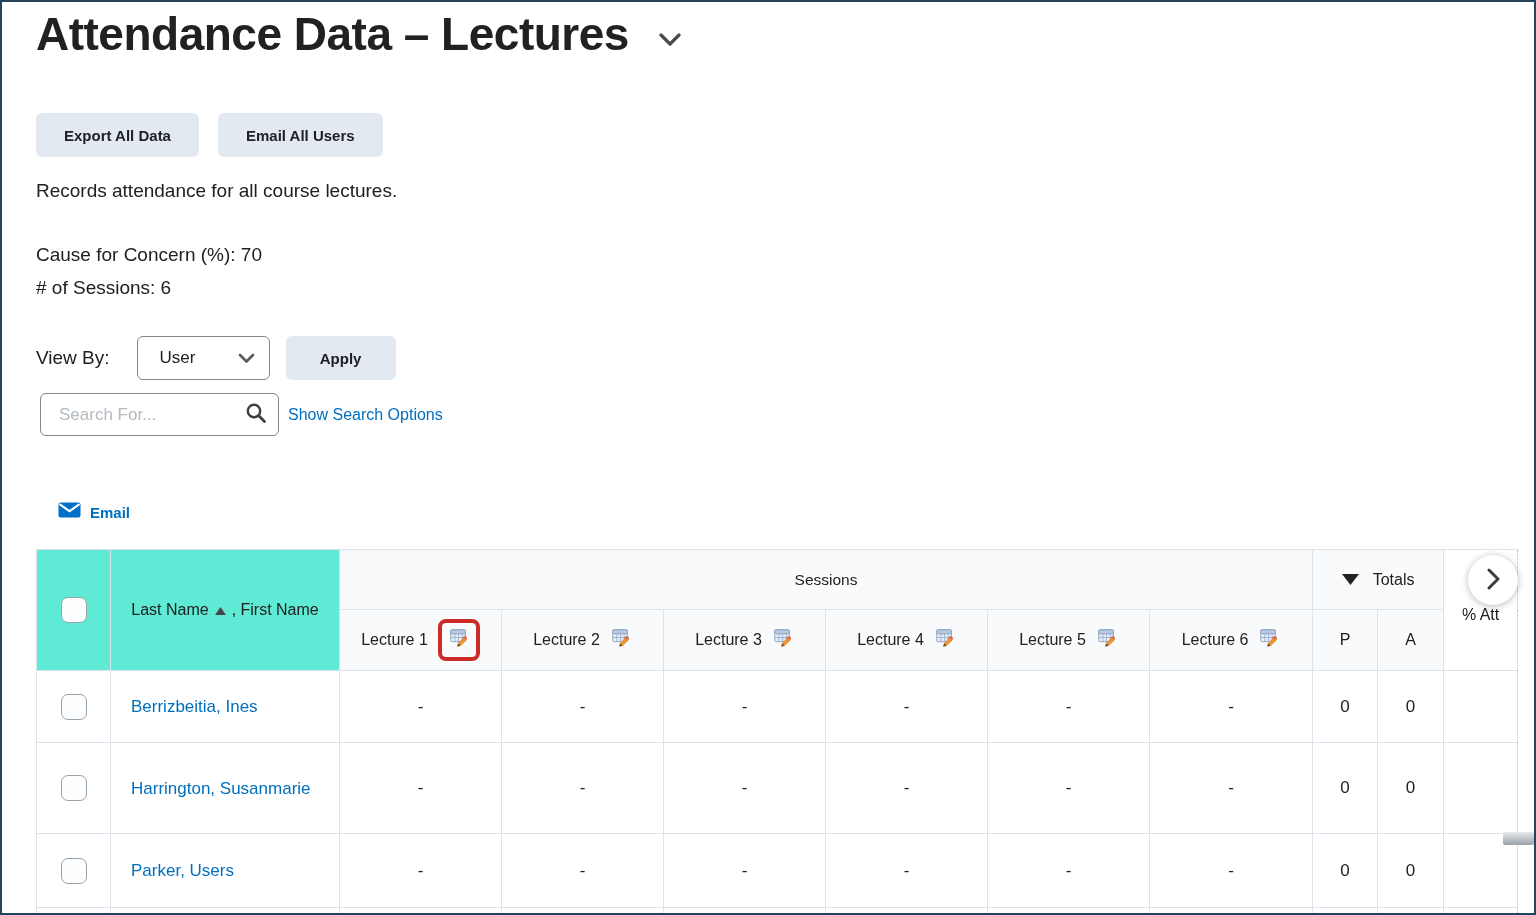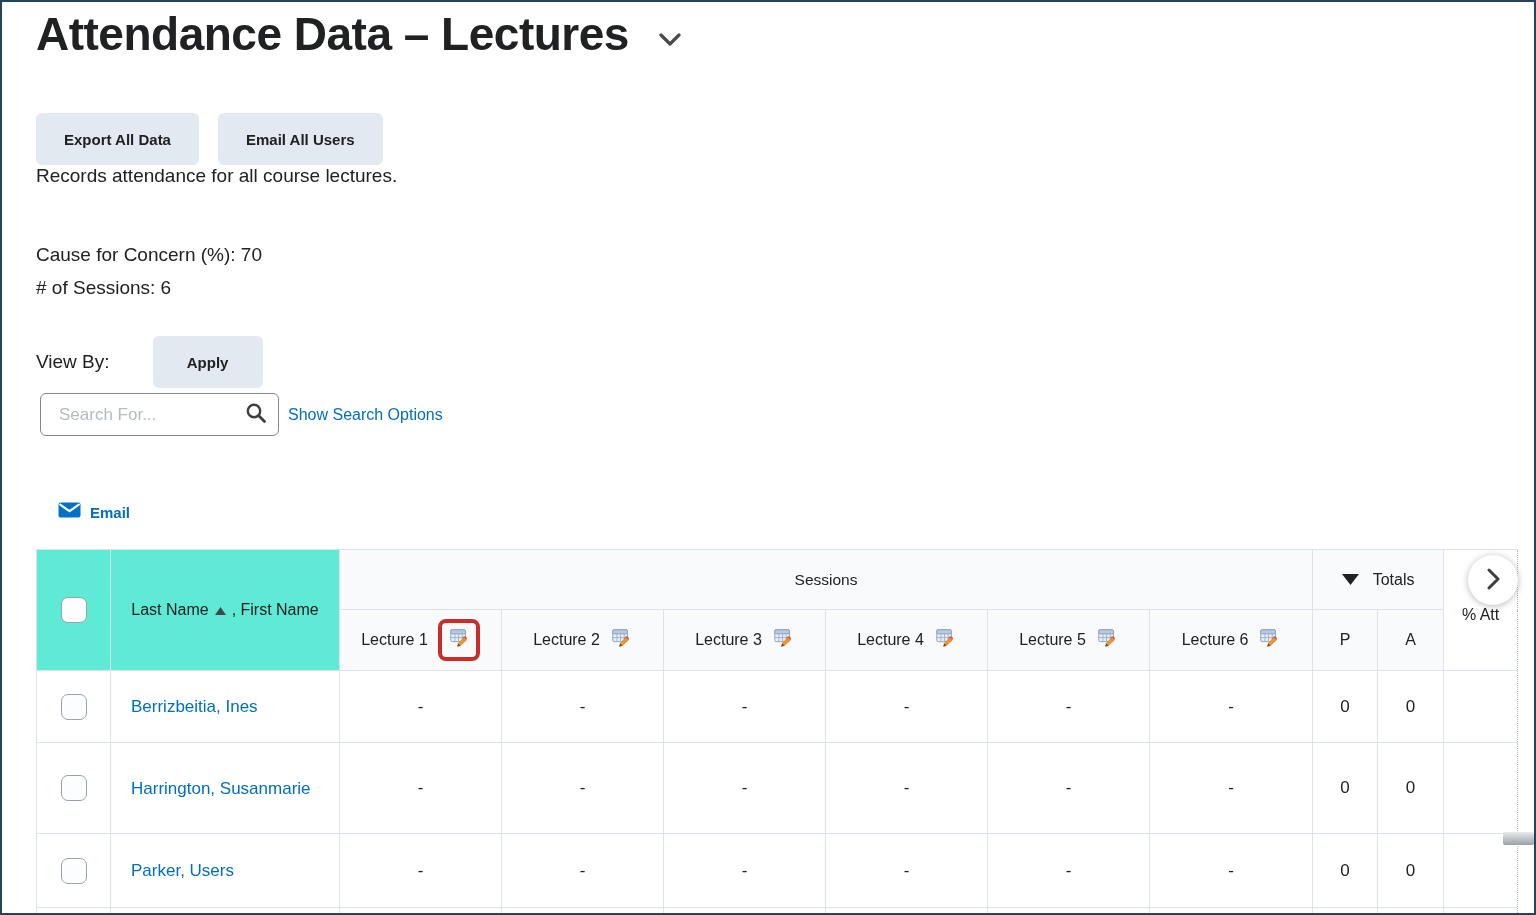--- a/index.html
+++ b/index.html
@@ -15,26 +15,26 @@
   .abs { position:absolute; }
 
   
   #title-row { left:34px; top:6px; display:flex; align-items:flex-end; }
   #page-title { font-size:46px; line-height:52px; font-weight:600; letter-spacing:-0.5px; }
   #title-caret { margin-left:30px; margin-bottom:10px; cursor:pointer; }
 
   
   #action-buttons { left:34px; top:111px; display:flex; gap:19px; }
   .btn {
-    background:#e3e9f1; border:none; border-radius:6px; height:52px;
+    background:#e3e9f1; border:none; border-radius:6px; height:44px;
     padding:0 28px; font-family:inherit; font-size:15px; font-weight:700;
     color:#202122; cursor:pointer;
   }
 
-  #description { left:34px; top:163px; font-size:19px; }
+  #description { left:34px; top:178px; font-size:19px; }
   #concern-block { left:34px; top:236px; font-size:19px; line-height:33px; }
 
   
   #viewby-row { left:34px; top:334px; display:flex; align-items:center; }
   #viewby-label { font-size:19px; margin-right:27px; }
   .select-box {
     width:133px; height:44px; background:#fff; border:1px solid #81878c;
     border-radius:6px; display:flex; align-items:center; padding:0 14px 0 22px;
     font-size:17px; cursor:pointer;
   }
@@ -114,20 +114,28 @@
 
 <div class="abs" id="description">Records attendance for all course lectures.</div>
 
 <div class="abs" id="concern-block">
   <div>Cause for Concern (%): 70</div>
   <div># of Sessions: 6</div>
 </div>
 
 <div class="abs" id="viewby-row">
   <span id="viewby-label">View By:</span>
+  <div class="select-box">
+    <span class="sel-text">User</span>
+    <span>
+      <svg width="17" height="10" viewBox="0 0 17 10">
+          <path d="M2 2l6.5 6.5L15 2" fill="none" stroke="#565a5c" stroke-width="2.6" stroke-linecap="round" stroke-linejoin="round"></path>
+        </svg>
+    </span>
+  </div>
   <button class="btn" id="apply-btn">Apply</button>
 </div>
 
 <div class="abs" id="search-row">
   <div class="search-wrap">
     <input type="text" placeholder="Search For..." style="">
     <button class="search-btn">
       <span>
         <svg width="22" height="22" viewBox="0 0 22 22">
             <circle cx="9" cy="9" r="6.2" fill="none" stroke="#3b3f42" stroke-width="2.4"></circle>

